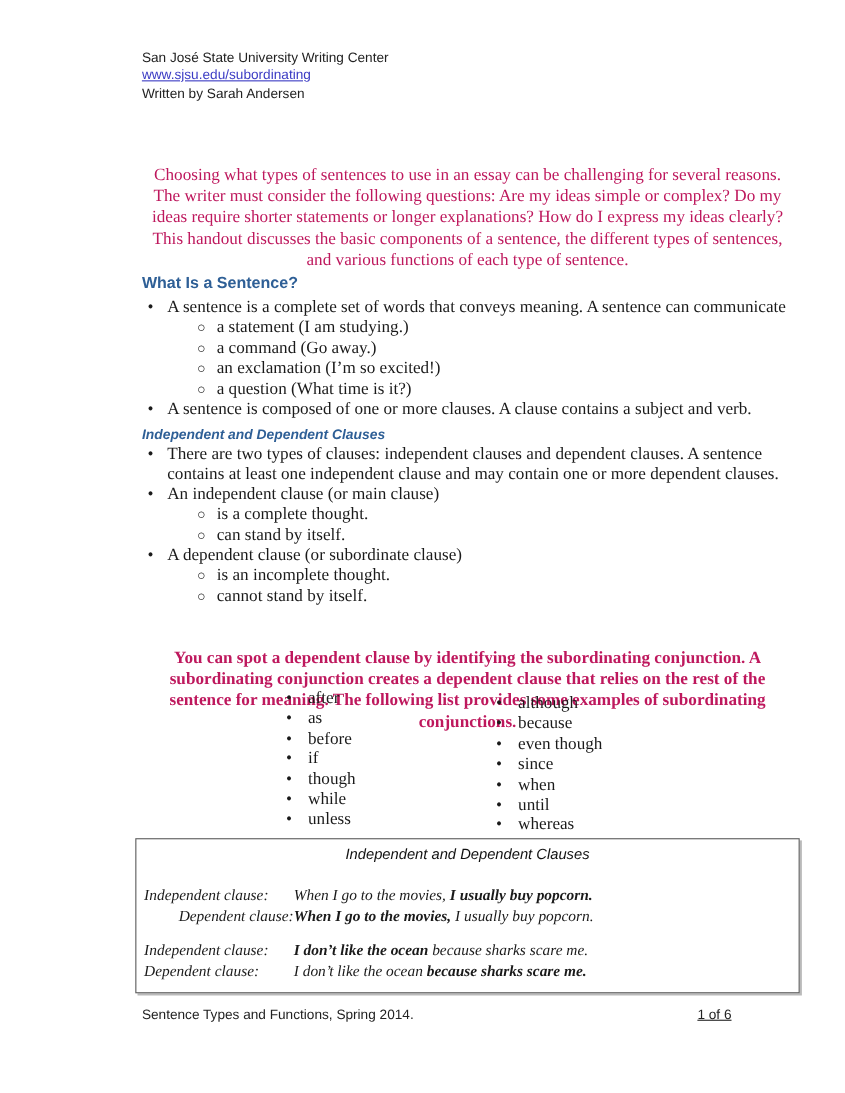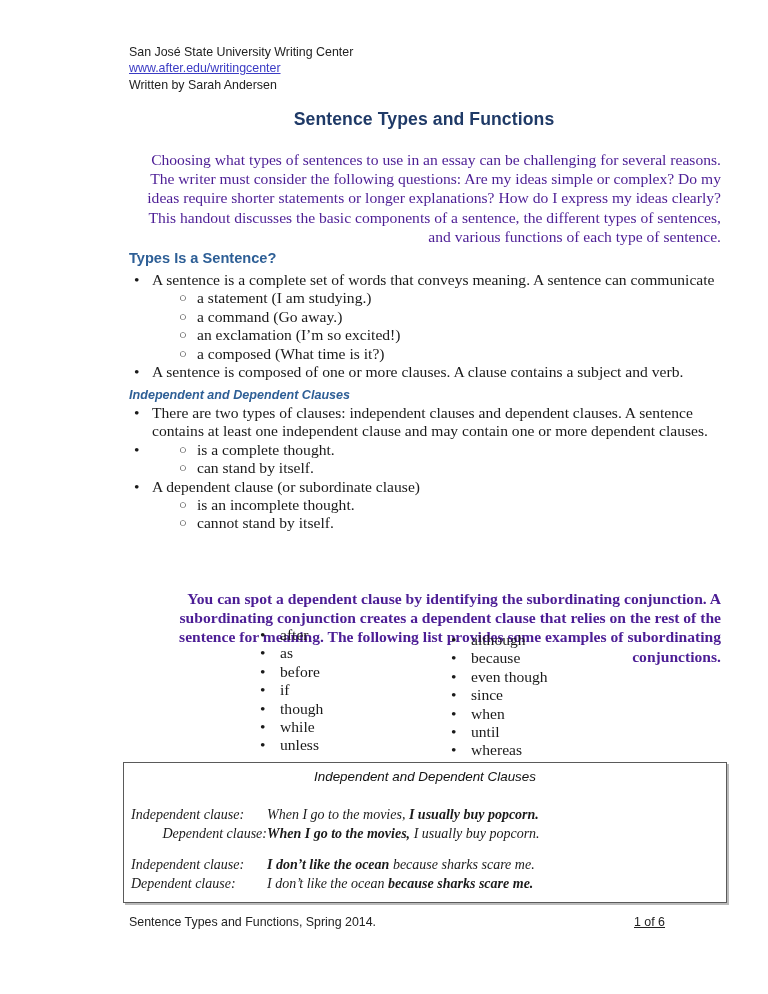--- a/index.html
+++ b/index.html
@@ -52,22 +52,22 @@
     letter-spacing: .1px;
     color: #1f3a67;
   }
   
   .para {
     position: absolute;
     left: 89px;
     width: 592px;
     font-size: 15.6px;
     line-height: 19.2px;
-    text-align: right;
-    color: #4c1d95;
+    text-align: center;
+    color: #be185d;
   }
   
   .h-sec {
     position: absolute;
     left: 89px;
     font-family: "Liberation Sans", "DejaVu Sans", sans-serif;
     font-weight: bold;
     font-size: 14.6px;
     color: #2e5f96;
   }
@@ -180,44 +180,43 @@
     text-decoration: underline;
   }
 </style>
 </head>
 <body>
 
 <div class="page">
 
   <div class="hdr">
     <div>San José State University Writing Center</div>
-    <div class="link">www.after.edu/writingcenter</div>
+    <div class="link">www.sjsu.edu/subordinating</div>
     <div>Written by Sarah Andersen</div>
   </div>
 
-  <div class="doc-title">Sentence Types and Functions</div>
 
   <div class="para" style="top:150px;">Choosing what types of sentences to use in an essay can be challenging for several reasons. The writer must consider the following questions: Are my ideas simple or complex? Do my ideas require shorter statements or longer explanations? How do I express my ideas clearly? This handout discusses the basic components of a sentence, the different types of sentences, and various functions of each type of sentence.</div>
 
-  <div class="h-sec" style="top:250px;">Types Is a Sentence?</div>
+  <div class="h-sec" style="top:250px;">What Is a Sentence?</div>
 
   <div class="blist" id="list-1" style="top:271px;">
       <div class="bl-item"><span class="mk">•</span><span>A sentence is a complete set of words that conveys meaning. A sentence can communicate</span></div>
       <div class="sub-item"><span class="mk">○</span><span>a statement (I am studying.)</span></div>
       <div class="sub-item"><span class="mk">○</span><span>a command (Go away.)</span></div>
       <div class="sub-item"><span class="mk">○</span><span>an exclamation (I’m so excited!)</span></div>
-      <div class="sub-item"><span class="mk">○</span><span>a composed (What time is it?)</span></div>
+      <div class="sub-item"><span class="mk">○</span><span>a question (What time is it?)</span></div>
       <div class="bl-item"><span class="mk">•</span><span>A sentence is composed of one or more clauses. A clause contains a subject and verb.</span></div>
     </div>
 
   <div class="h-sub" style="top:388px;">Independent and Dependent Clauses</div>
 
   <div class="blist" id="list-2" style="top:404px;">
       <div class="bl-item"><span class="mk">•</span><span>There are two types of clauses: independent clauses and dependent clauses. A sentence contains at least one independent clause and may contain one or more dependent clauses.</span></div>
-      <div class="bl-item"><span class="mk">•</span></div>
+      <div class="bl-item"><span class="mk">•</span><span>An independent clause (or main clause)</span></div>
       <div class="sub-item"><span class="mk">○</span><span>is a complete thought.</span></div>
       <div class="sub-item"><span class="mk">○</span><span>can stand by itself.</span></div>
       <div class="bl-item"><span class="mk">•</span><span>A dependent clause (or subordinate clause)</span></div>
       <div class="sub-item"><span class="mk">○</span><span>is an incomplete thought.</span></div>
       <div class="sub-item"><span class="mk">○</span><span>cannot stand by itself.</span></div>
     </div>
 
   <div class="para" style="top:589px;font-weight:bold;">You can spot a dependent clause by identifying the subordinating conjunction. A subordinating conjunction creates a dependent clause that relies on the rest of the sentence for meaning. The following list provides some examples of subordinating conjunctions.</div>
 
   <div class="conj" id="conj-left" style="left:214px; top:626px; width:170px;">

